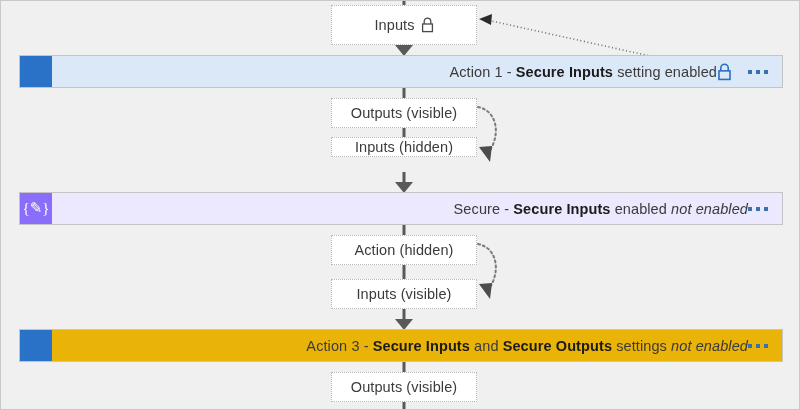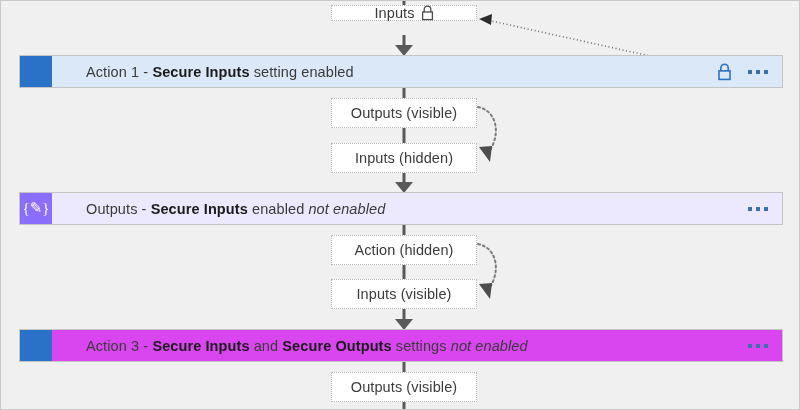--- a/index.html
+++ b/index.html
@@ -52,20 +52,21 @@
     color: #ffffff;
     font-size: 13px;
   }
   .action-row .row-text {
     flex: 1 1 auto;
     padding-left: 34px;
     font-size: 14.5px;
     color: #3b3b3b;
     white-space: nowrap;
     letter-spacing: 0.1px;
+    text-align: right;
   }
   .action-row .row-text b { font-weight: 700; color:#1b1b1b; }
   .action-row .row-text i { }
   .row-right {
     display: flex;
     align-items: center;
     gap: 16px;
     padding-right: 14px;
   }
   .ellipsis {
@@ -123,33 +124,33 @@
       <path d="M477,243 C497,247 500,272 487,289" fill="none" stroke="#7b7b7b" stroke-width="2" stroke-dasharray="2 3" stroke-linecap="round"></path>
       <path d="M478,283 L489,298 L491,282 Z" fill="#4d4d4d"></path>
     </g>
 
     <g>
       <line x1="735" y1="74" x2="486" y2="19" stroke="#6d6d6d" stroke-width="1.6" stroke-dasharray="1 2.6"></line>
       <path d="M478,18 L491,13 L490,24 Z" fill="#2b2b2b"></path>
     </g>
   </svg>
 
-  <div class="io-box" style="left:330px; top:4px; width:146px; height:16px;">
+  <div class="io-box" style="left:330px; top:4px; width:146px; height:40px;">
     <span class="io-label">Inputs</span>
     <svg width="13" height="16" viewBox="0 0 13 16">
       <path d="M3.2,7 L3.2,4.4 A3.3,3.3 0 0,1 9.8,4.4 L9.8,7" fill="none" stroke="#4a4a4a" stroke-width="1.3"></path>
       <rect x="1.6" y="7" width="9.8" height="7.6" fill="none" stroke="#4a4a4a" stroke-width="1.3"></rect>
     </svg>
   </div>
 
   <div class="io-box" style="left:330px; top:97px; width:146px; height:30px;">
     <span class="io-label">Outputs (visible)</span>
   </div>
 
-  <div class="io-box" style="left:330px; top:142px; width:146px; height:30px;">
+  <div class="io-box" style="left:330px; top:136px; width:146px; height:20px;">
     <span class="io-label">Inputs (hidden)</span>
   </div>
 
   <div class="io-box" style="left:330px; top:234px; width:146px; height:30px;">
     <span class="io-label">Action (hidden)</span>
   </div>
 
   <div class="io-box" style="left:330px; top:278px; width:146px; height:30px;">
     <span class="io-label">Inputs (visible)</span>
   </div>
@@ -174,32 +175,32 @@
           <span></span>
       </span>
     </div>
   </div>
 
   <div class="action-row" style="left:18px; top:191px; width:764px; height:33px; background:#ece8fd;">
     <div class="chip" style="background:#8b6dfb;">
       <span class="compose-glyph">{✎}</span>
     </div>
     <div class="row-text">
-      <span>Outputs - </span><b>Secure Inputs</b><span> enabled </span><i>not enabled</i>
+      <span>Secure - </span><b>Secure Inputs</b><span> enabled </span><i>not enabled</i>
     </div>
     <div class="row-right">
       <span class="ellipsis">
         <span></span>
           <span></span>
           <span></span>
       </span>
     </div>
   </div>
 
-  <div class="action-row" style="left:18px; top:328px; width:764px; height:33px; background:#d946ef;">
+  <div class="action-row" style="left:18px; top:328px; width:764px; height:33px; background:#eab308;">
     <div class="chip" style="background:#2a72c8;"></div>
     <div class="row-text">
       <span>Action 3 - </span><b>Secure Inputs</b><span> and </span><b>Secure Outputs</b><span> settings </span><i>not enabled</i>
     </div>
     <div class="row-right">
       <span class="ellipsis">
         <span></span>
           <span></span>
           <span></span>
       </span>

